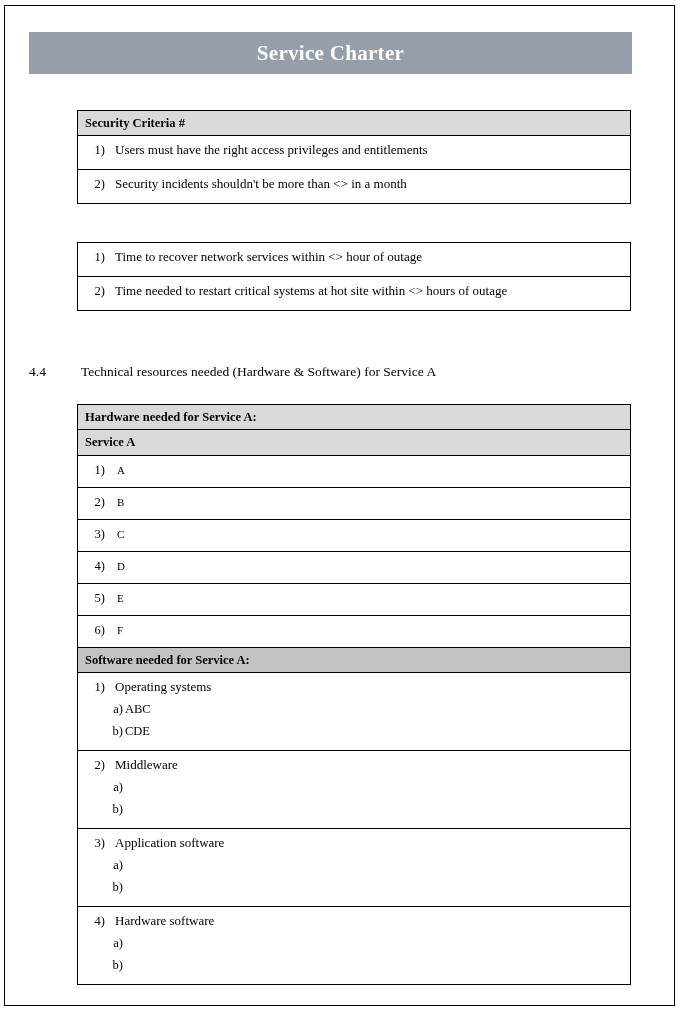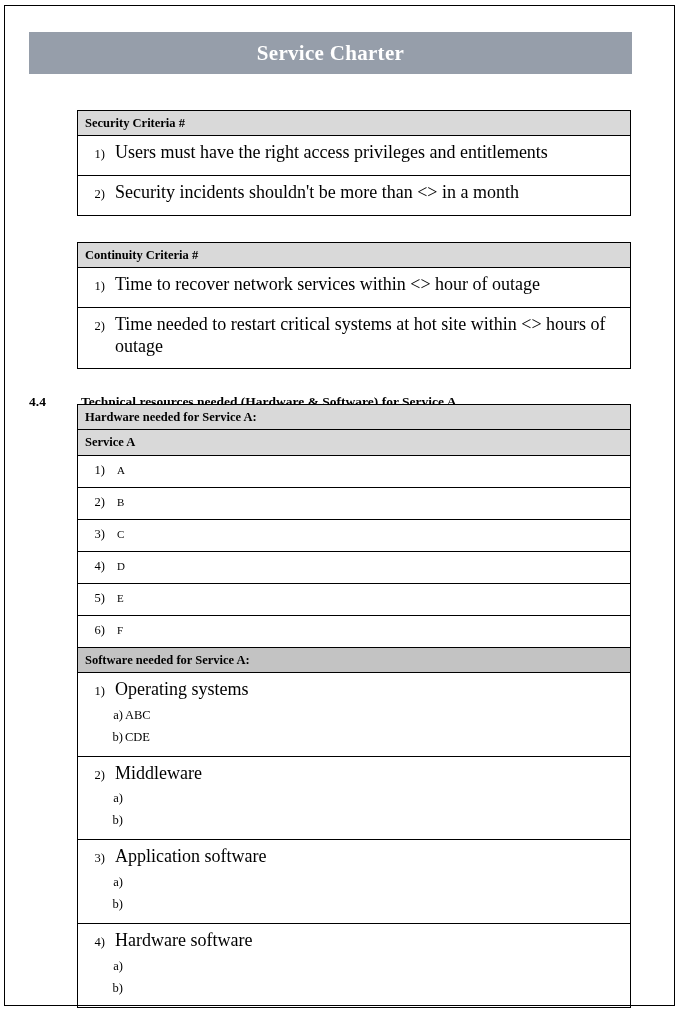--- a/index.html
+++ b/index.html
@@ -92,21 +92,21 @@
   }
   .li-num {
     display: inline-block;
     width: 27px;
     text-align: right;
     flex: 0 0 27px;
     font-size: 12.5px;
   }
   .li-text {
     padding-left: 10px;
-    font-size: 18px;
+    font-size: 13px;
   }
 
   
   .sub-row {
     display: flex;
     align-items: baseline;
     margin-top: 7px;
   }
   .sub-letter {
     display: inline-block;
@@ -130,23 +130,22 @@
     padding: 7px 0 9px 0 !important;
   }
 
   
   .section-heading {
     position: absolute;
     left: 24px;
     top: 358px;
     width: 603px;
     font-size: 13.5px;
-    font-weight: bold;
+    font-weight: normal;
     display: flex;
-    margin-top: 30px;
   }
   .section-num {
     width: 52px;
     flex: 0 0 52px;
   }
   .section-title { flex: 1 1 auto; }
 
   
   #table-security   { top: 104px; }
   #table-continuity { top: 236px; }
@@ -181,23 +180,20 @@
           <span class="li-num">2)</span>
           <span class="li-text">Security incidents shouldn't be more than &lt;&gt; in a month</span>
         </div>
       </td>
     </tr>
   </tbody>
       </table>
 
   <table class="doc-table" id="table-continuity">
     <tbody>
-          <tr>
-      <td class="hdr-cell">Continuity Criteria #</td>
-    </tr>
     <tr>
       <td class="item-cell">
         <div class="li-row">
           <span class="li-num">1)</span>
           <span class="li-text">Time to recover network services within &lt;&gt; hour of outage</span>
         </div>
       </td>
     </tr>
     <tr>
       <td class="item-cell">

